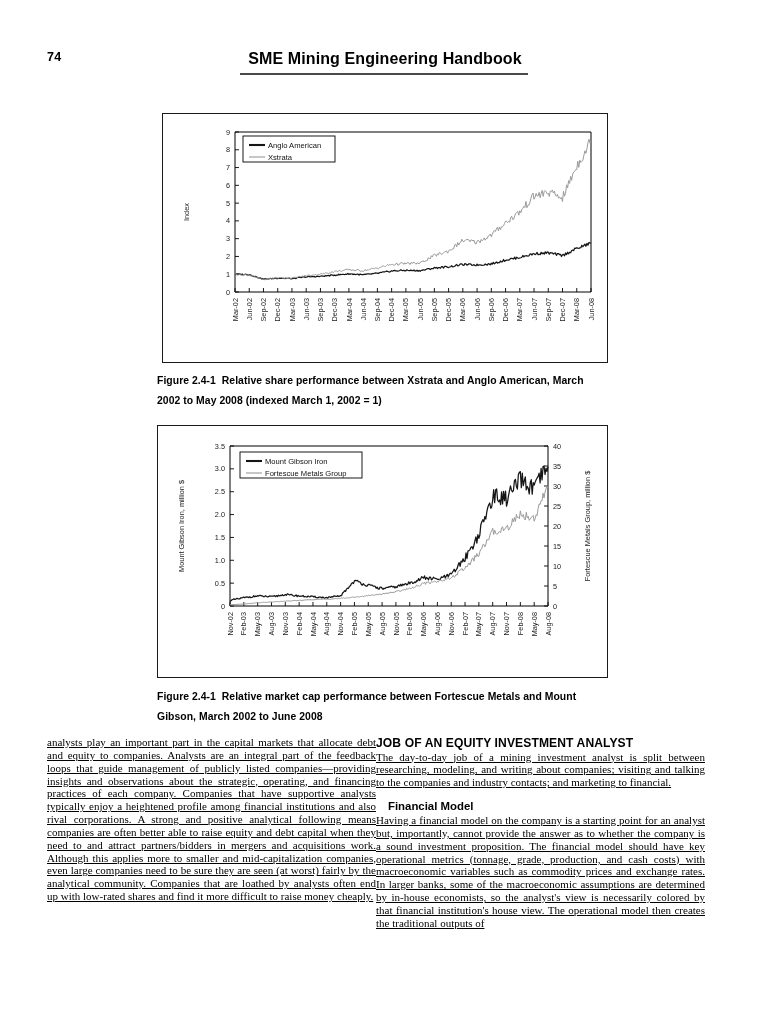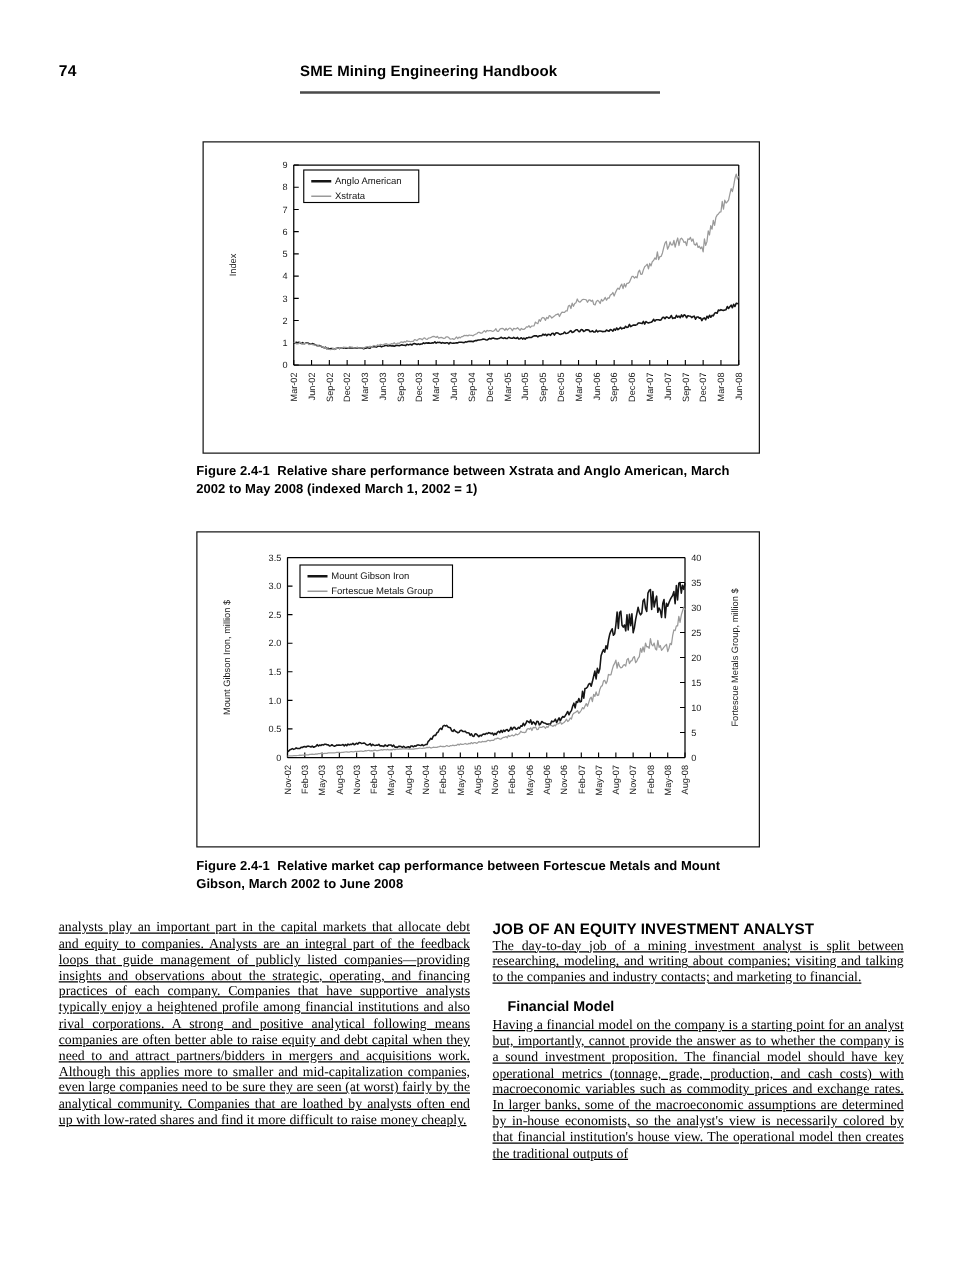--- a/index.html
+++ b/index.html
@@ -38,23 +38,24 @@
     font-family: "Liberation Sans", sans-serif;
     font-weight: bold;
     font-size: 12.5px;
     letter-spacing: 0.2px;
   }
   .running-head {
     position: absolute;
     left: 240px;
     top: 0px;
     width: 290px;
-    font-family: "Liberation Sans", sans-serif;
-    font-weight: bold;
-    font-size: 12px;
+    text-align: center;
+    font-family: "Liberation Sans", sans-serif;
+    font-weight: bold;
+    font-size: 16px;
     letter-spacing: 0.1px;
   }
   .head-rule {
     position: absolute;
     left: 240px;
     top: 23px;
     width: 288px;
     height: 1.6px;
     background: #4a4a4a;
   }
@@ -76,21 +77,21 @@
     left: 157px;
     top: 425px;
     width: 451px;
     height: 253px;
   }
   .figure-caption {
     position: absolute;
     font-family: "Liberation Sans", sans-serif;
     font-weight: bold;
     font-size: 10.4px;
-    line-height: 14px;
+    line-height: 20px;
     color: #000;
     letter-spacing: 0.05px;
   }
   #figure-1-caption {
     left: 157px;
     top: 371px;
     width: 440px;
   }
   #figure-2-caption {
     left: 157px;
@@ -106,21 +107,21 @@
     top: 736px;
     width: 676px;
     height: 240px;
   }
   .col {
     position: absolute;
     top: 0;
     width: 329px;
   }
   .col-left { left: 0; }
-  .col-right { left: 347px; }
+  .col-right { left: 329px; }
 
   .body-p {
     margin: 0 0 0 0;
     font-family: "Liberation Serif", serif;
     font-size: 11px;
     line-height: 12.85px;
     text-align: justify;
     hyphens: none;
     text-decoration: underline;
   }

